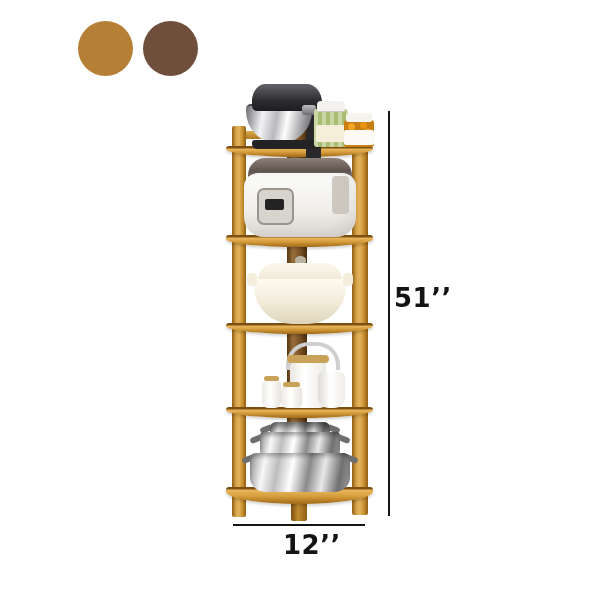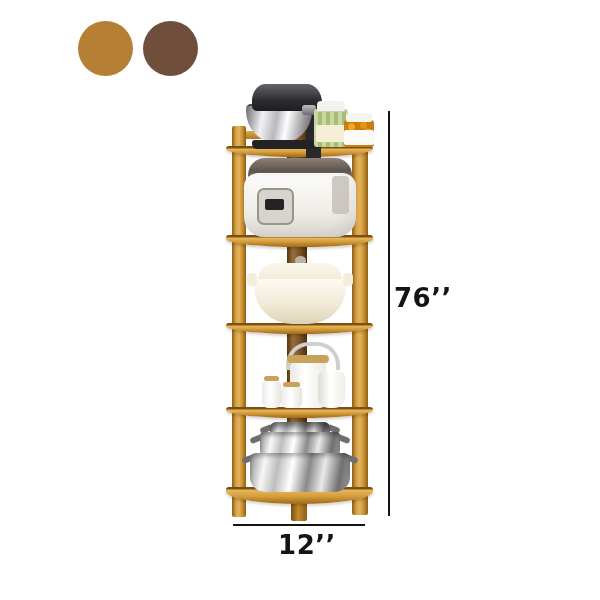--- a/index.html
+++ b/index.html
@@ -116,21 +116,21 @@
   .ph{position:absolute;width:13px;height:6px;background:#6e6e70;border-radius:3px;}
   .ph.tl{left:12px;top:4px;transform:rotate(-22deg);} .ph.tr{right:12px;top:4px;transform:rotate(22deg);}
   .ph.ml{left:2px;top:14px;transform:rotate(-22deg);}  .ph.mr{right:2px;top:14px;transform:rotate(22deg);}
   .ph.bl{left:-6px;top:34px;transform:rotate(-22deg);} .ph.br{right:-6px;top:34px;transform:rotate(22deg);}
 
   
   .dim-v{position:absolute;left:388px;top:111px;width:2px;height:405px;z-index:6;}
   .dim-h{position:absolute;left:233px;top:524px;width:132px;height:2px;z-index:6;}
   .dim-label{position:absolute;z-index:6;font-weight:bold;font-size:26px;color:#141414;letter-spacing:0.5px;}
   .dim-label.h{left:394px;top:283px;}
-  .dim-label.w{left:264px;top:530px;width:72px;text-align:right;}
+  .dim-label.w{left:276px;top:530px;width:72px;text-align:center;}
 </style>
 </head>
 <body>
 
 <div class="canvas">
 
   <div class="swatch s1" style="background-color: rgb(182, 127, 54);"></div>
   <div class="swatch s2" style="background-color: rgb(111, 78, 59);"></div>
 
   <div class="rail lft"></div>
@@ -206,17 +206,17 @@
     <div class="pot-top metal"></div>
     <div class="ph ml"></div>
     <div class="ph mr"></div>
     <div class="pot-mid metal"></div>
     <div class="ph bl"></div>
     <div class="ph br"></div>
     <div class="pot-big metal"></div>
   </div>
 
   <div class="dim-v" style="background-color: rgb(20, 20, 20);"></div>
-  <div class="dim-label h">76’’</div>
+  <div class="dim-label h">51’’</div>
   <div class="dim-h" style="background-color: rgb(20, 20, 20);"></div>
   <div class="dim-label w">12’’</div>
 
 </div>
 
 </body></html>

